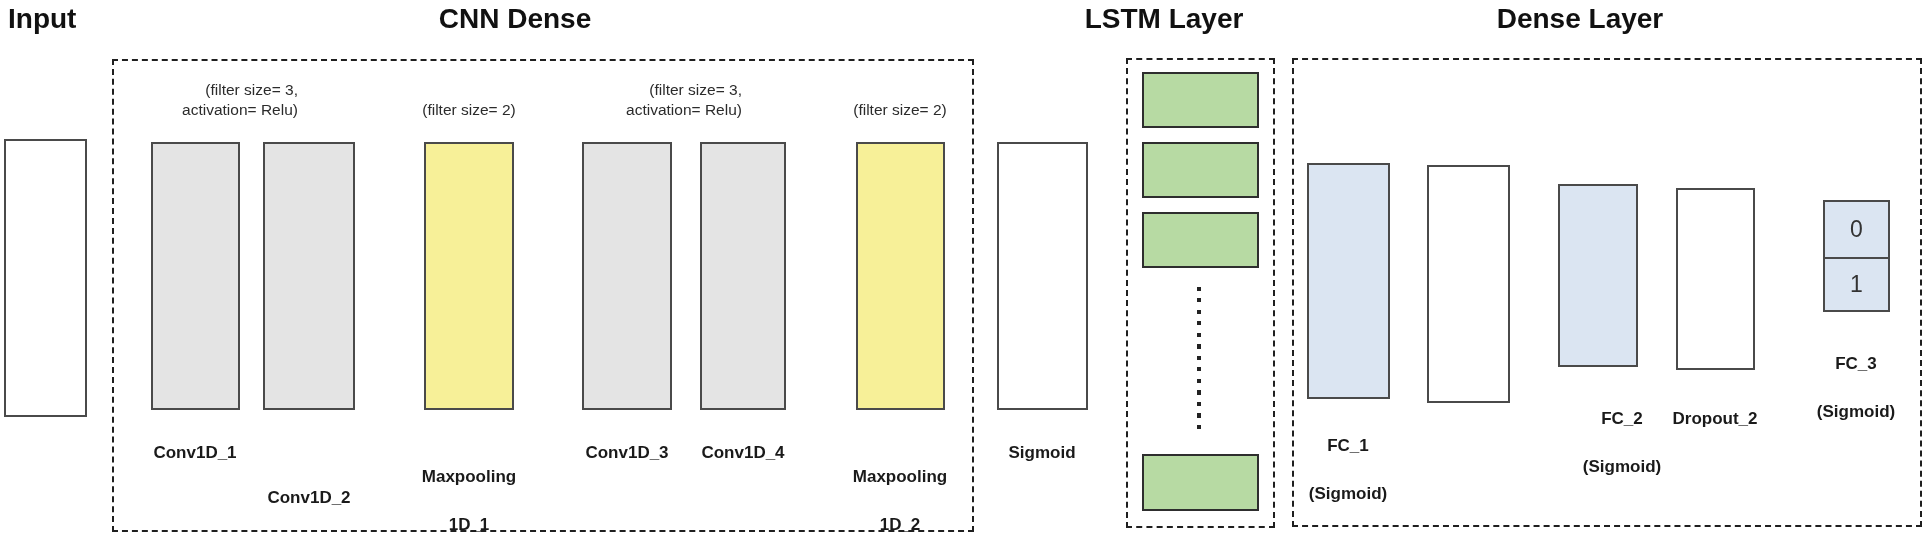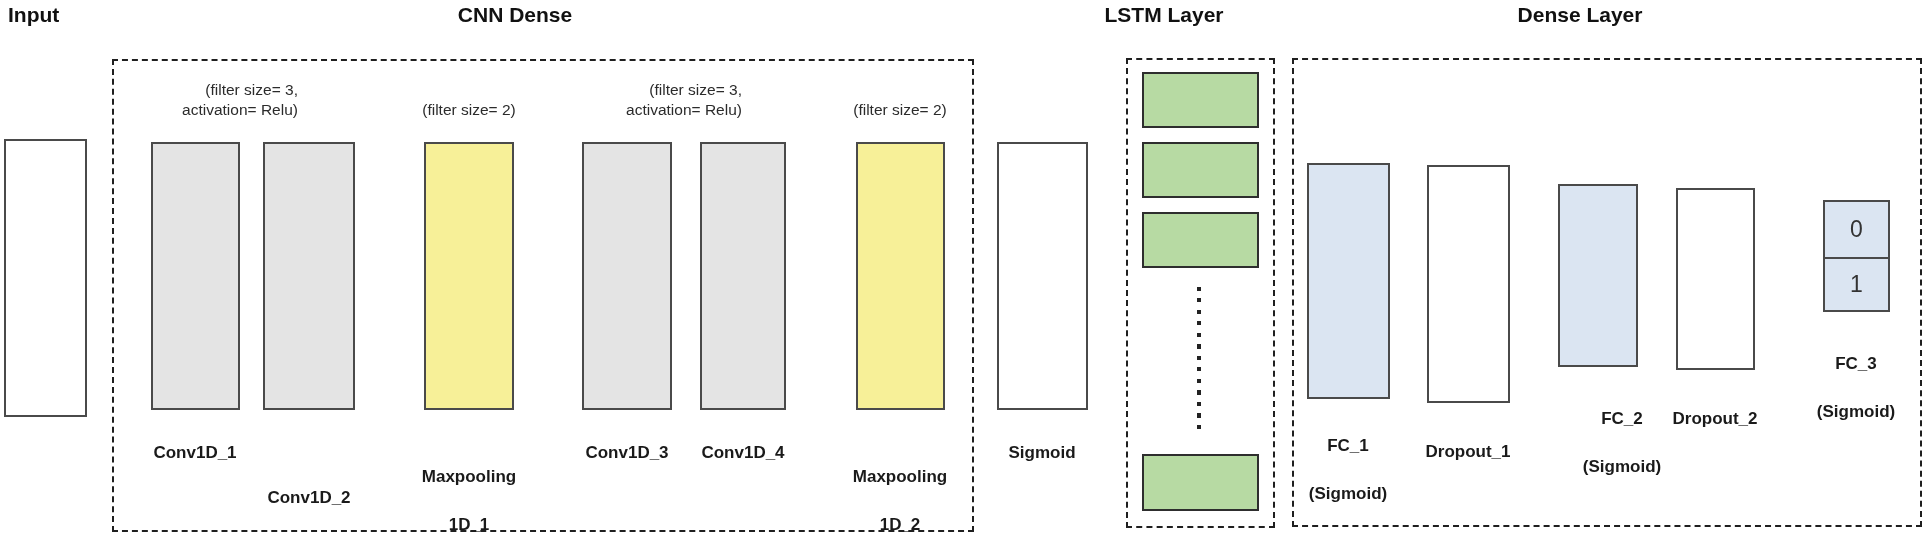--- a/index.html
+++ b/index.html
@@ -1,21 +1,21 @@
 <!DOCTYPE html>
 <html><head>
 <meta charset="utf-8">
 <style>
   html,body{margin:0;padding:0;background:#fff;}
   #stage{
     position:relative;width:1930px;height:540px;background:#ffffff;
     font-family:"Liberation Sans", sans-serif;overflow:hidden;
   }
   .heading{
-    position:absolute;font-size:21px;font-weight:bold;color:#111;
+    position:absolute;font-size:28px;font-weight:bold;color:#111;
     white-space:nowrap;transform:translateX(-50%);
   }
   .heading.left{transform:none;}
   .dashed{
     position:absolute;border:2px dashed #1f1f1f;box-sizing:border-box;
   }
   .box{
     position:absolute;border:2px solid #4a4a4a;box-sizing:border-box;background:#fff;
   }
   .box.gray{background:#e4e4e4;}
@@ -112,23 +112,20 @@
     <div class="fc3-divider" style="top:55px;"></div>
     <div class="fc3-cell" style="top:57px;height:51px;">
         <span>1</span>
       </div>
   </div>
 
   <div class="boxlabel" style="left:1348px;top:410px;">
     <div>FC_1</div>
     <div>(Sigmoid)</div>
   </div>
-  <div class="boxlabel" style="left:1468px;top:416px;">
-    <div>Dropout_1</div>
-  </div>
   <div class="boxlabel" style="left:1622px;top:383px;">
     <div>FC_2</div>
     <div>(Sigmoid)</div>
   </div>
   <div class="boxlabel" style="left:1715px;top:383px;">
     <div>Dropout_2</div>
   </div>
   <div class="boxlabel" style="left:1856px;top:328px;">
     <div>FC_3</div>
     <div>(Sigmoid)</div>

